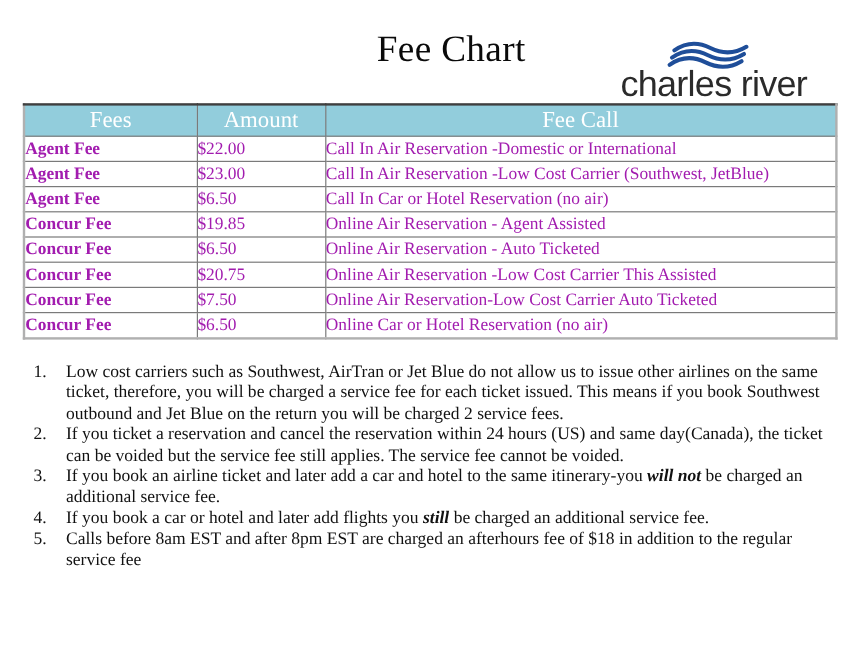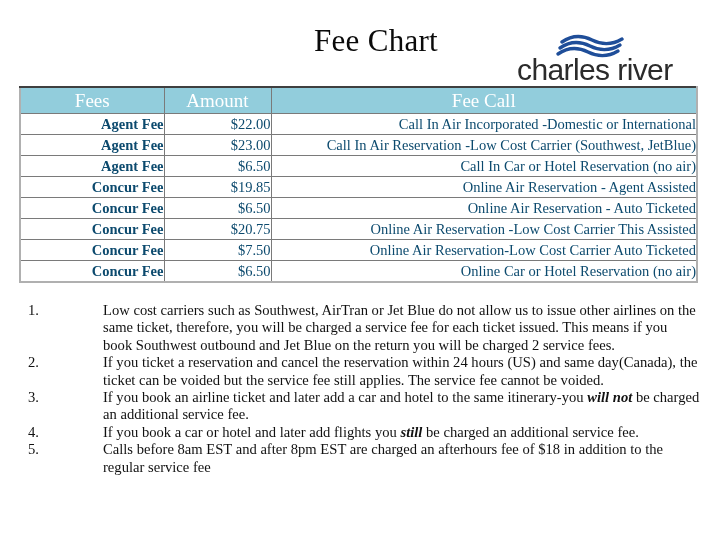--- a/index.html
+++ b/index.html
@@ -86,23 +86,23 @@
     font-size: 19px;
     height: 25px;
     line-height: 25px;
     text-align: center;
     border-bottom: 1px solid #7a7a7a;
   }
   table.fee-table tbody td {
     height: 20px;
     line-height: 20px;
     font-size: 14.5px;
-    text-align: right;
+    text-align: left;
     background: #ffffff;
-    color: #0c4a6e;
+    color: #a21caf;
     margin-top: 17px;
   }
   td.c-fees { font-weight: bold; }
   .col-fees   { width: 144px; }
   .col-amount { width: 107px; }
   .col-type   { width: auto; }
 
   
   .notes {
     position: absolute;
@@ -120,21 +120,20 @@
     margin-bottom: 0px;
   }
   .note-num {
     width: 27px;
     flex: 0 0 27px;
     text-align: left;
   }
   .note-text {
     flex: 1 1 auto;
     text-align: left;
-    margin-left: 48px;
   }
   .note-text i.em {
     font-style: italic;
     font-weight: bold;
     text-align: center;
   }
 </style>
 </head>
 <body>
 
@@ -166,21 +165,21 @@
       <tr>
         <th>Fees</th>
         <th>Amount</th>
         <th>Fee Call</th>
       </tr>
     </thead>
     <tbody id="fee-table-body">
         <tr>
           <td class="c-fees">Agent Fee</td>
           <td>$22.00</td>
-          <td>Call In Air Incorporated -Domestic or International</td>
+          <td>Call In Air Reservation -Domestic or International</td>
         </tr>
         <tr>
           <td class="c-fees">Agent Fee</td>
           <td>$23.00</td>
           <td>Call In Air Reservation -Low Cost Carrier (Southwest, JetBlue)</td>
         </tr>
         <tr>
           <td class="c-fees">Agent Fee</td>
           <td>$6.50</td>
           <td>Call In Car or Hotel Reservation (no air)</td>

